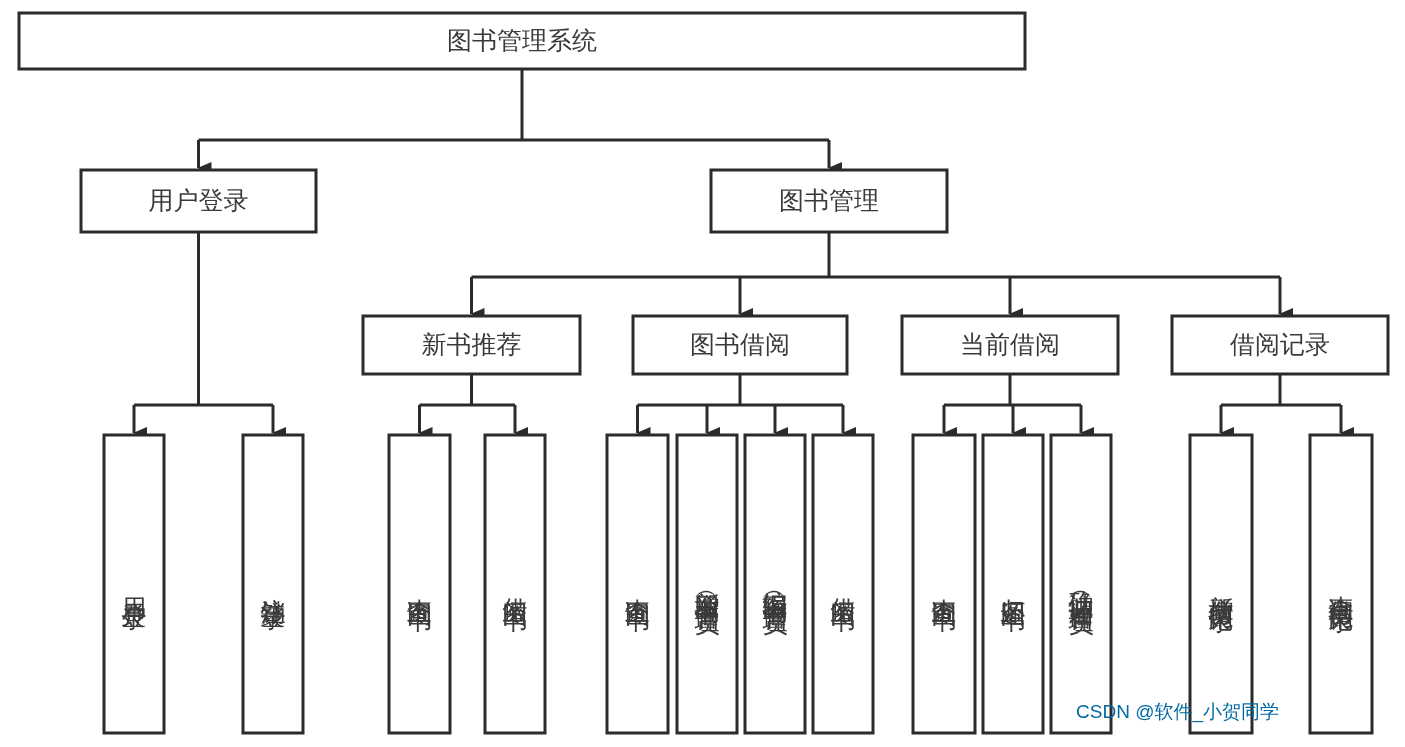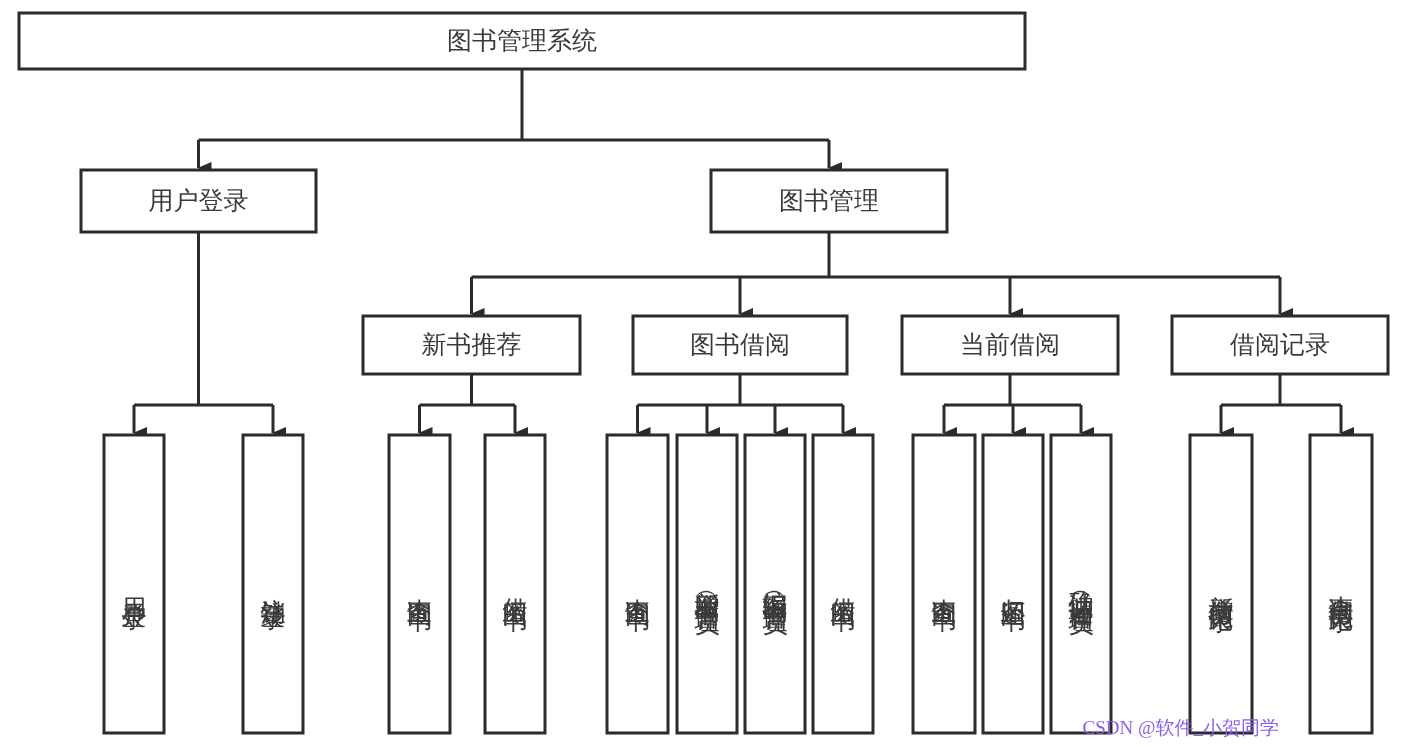--- a/index.html
+++ b/index.html
@@ -9,22 +9,22 @@
   svg{display:block;}
   .node-box{fill:#ffffff;stroke:#2b2b2b;stroke-width:3;}
   .edge{stroke:#2b2b2b;stroke-width:3;fill:none;}
   .arrow-head{fill:#2b2b2b;stroke:none;}
   .node-label{fill:#3a3a3a;font-family:"Liberation Sans","DejaVu Sans",sans-serif;
               font-size:25px;text-anchor:middle;dominant-baseline:middle;}
   .vlabel-wrap{position:absolute;display:flex;align-items:center;justify-content:center;
                writing-mode:vertical-rl;text-orientation:upright;
                font-size:25px;color:#3a3a3a;letter-spacing:3px;line-height:1;
                white-space:nowrap;pointer-events:none;}
-  .watermark{position:absolute;right:12px;bottom:6px;font-size:19px;color:#8b5cf6;
-             font-family:Liberation Serif, serif;white-space:nowrap;}
+  .watermark{position:absolute;right:12px;bottom:22px;font-size:19px;color:#0369a1;
+             font-family:Liberation Sans, sans-serif;white-space:nowrap;}
 </style>
 </head>
 <body>
 
 <div id="diagram-root">
 
   <svg id="diagram-svg" width="1405" height="747" viewBox="0 0 1405 747">
     <defs>
       <marker id="arrow" viewBox="0 0 12 14" refX="6" refY="13" markerWidth="12" markerHeight="14" orient="auto-start-reverse" markerUnits="userSpaceOnUse">
         <path d="M0,0 L12,0 L6,14 Z" class="arrow-head"></path>

